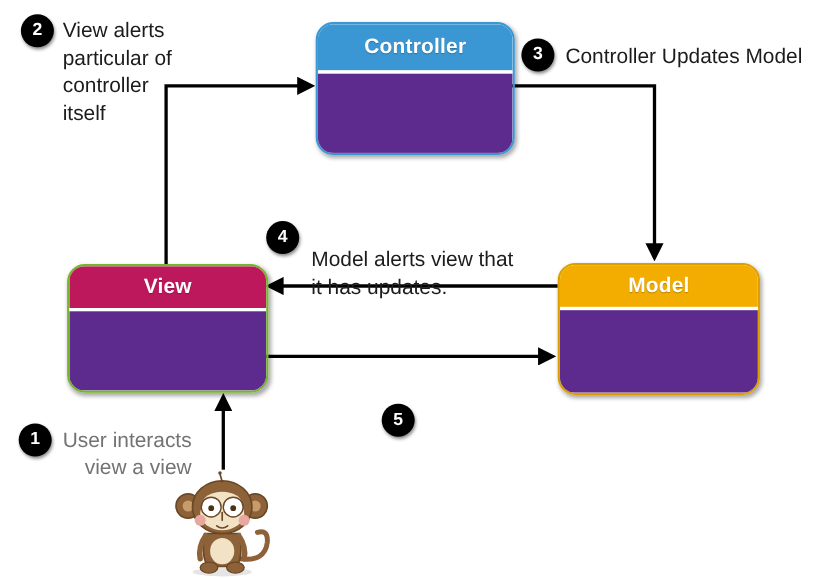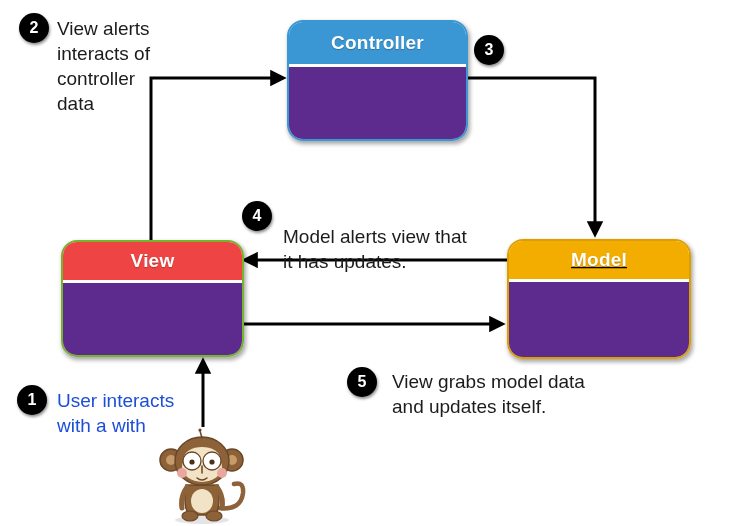--- a/index.html
+++ b/index.html
@@ -20,21 +20,21 @@
     color:#fff; font-weight:bold; font-size:19px; letter-spacing:.2px;
     text-shadow:0 1px 1px rgba(0,0,0,.25);
   }
   .box-sep { height:3px; background:#fff; }
   .box-body { flex:1; }
 
   .box.controller { left:287px; top:20px;  width:177px; height:117px; }
   .box.controller .box-header { height:42px; }
   .box.view       { left:61px;  top:240px; width:179px; height:113px; }
   .box.view .box-header { height:38px; }
-  .box.model      { left:507px; top:239px; width:180px; height:116px;text-decoration:underline; }
+  .box.model      { left:507px; top:239px; width:180px; height:116px; }
   .box.model .box-header { height:38px; }
 
   
   .badge {
     position:absolute; width:30px; height:30px; border-radius:50%;
     background:#000; color:#fff; display:flex; align-items:center; justify-content:center;
     font-size:16px; font-weight:bold; box-shadow:1px 2px 3px rgba(0,0,0,.45);
   }
   .badge.s1 { left:17px;  top:385px; }
   .badge.s2 { left:19px;  top:13px;  }
@@ -113,53 +113,52 @@
 
   <div class="box controller" style="border-color: rgb(59, 151, 211);">
     <div class="box-header" style="background: rgb(59, 151, 211);">
       <span>Controller</span>
     </div>
     <div class="box-sep" style="background: rgb(255, 255, 255);"></div>
     <div class="box-body" style="background: rgb(93, 43, 142);"></div>
   </div>
 
   <div class="box view" style="border-color: rgb(118, 180, 44);">
-    <div class="box-header" style="background: #ef4444;">
+    <div class="box-header" style="background: #be185d;">
       <span>View</span>
     </div>
     <div class="box-sep" style="background: rgb(255, 255, 255);"></div>
     <div class="box-body" style="background: rgb(93, 43, 142);"></div>
   </div>
 
   <div class="box model" style="border-color: rgb(221, 158, 0);">
     <div class="box-header" style="background: rgb(242, 173, 0);">
       <span>Model</span>
     </div>
     <div class="box-sep" style="background: rgb(255, 255, 255);"></div>
     <div class="box-body" style="background: rgb(93, 43, 142);"></div>
   </div>
 
   <div class="badge s1" style="background: rgb(0, 0, 0); color: rgb(255, 255, 255);">1</div>
   <div class="badge s2" style="background: rgb(0, 0, 0); color: rgb(255, 255, 255);">2</div>
   <div class="badge s3" style="background: rgb(0, 0, 0); color: rgb(255, 255, 255);">3</div>
   <div class="badge s4" style="background: rgb(0, 0, 0); color: rgb(255, 255, 255);">4</div>
   <div class="badge s5" style="background: rgb(0, 0, 0); color: rgb(255, 255, 255);">5</div>
 
-  <div class="note n1" style="color: #1d4ed8;">
+  <div class="note n1" style="color: #737373; text-align: right;">
     <div>User interacts</div>
-    <div>with a with</div>
+    <div>view a view</div>
   </div>
   <div class="note n2" style="color: rgb(28, 28, 28);">
     <div>View alerts</div>
-    <div>interacts of</div>
+    <div>particular of</div>
     <div>controller</div>
-    <div>data</div>
+    <div>itself</div>
+  </div>
+  <div class="note n3" style="color: rgb(28, 28, 28);">
+    <div>Controller Updates Model</div>
   </div>
   <div class="note n4" style="color: rgb(28, 28, 28);">
     <div>Model alerts view that</div>
     <div>it has updates.</div>
   </div>
-  <div class="note n5" style="color: rgb(28, 28, 28);">
-    <div>View grabs model data</div>
-    <div>and updates itself.</div>
-  </div>
 
 </div>
 
 </body></html>

